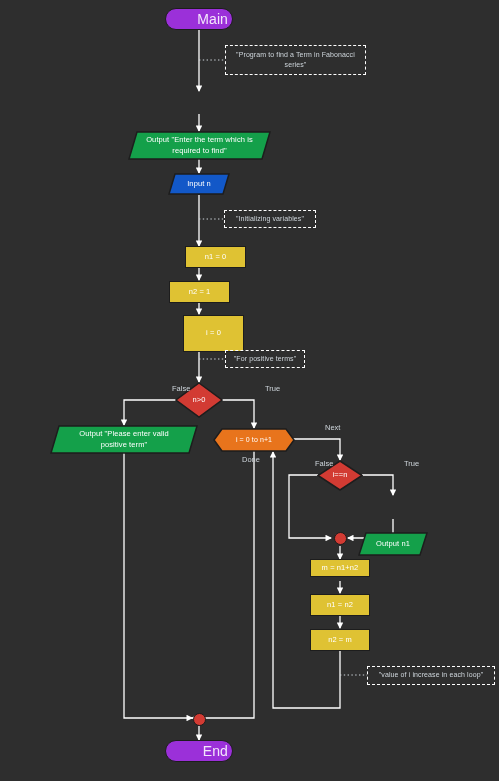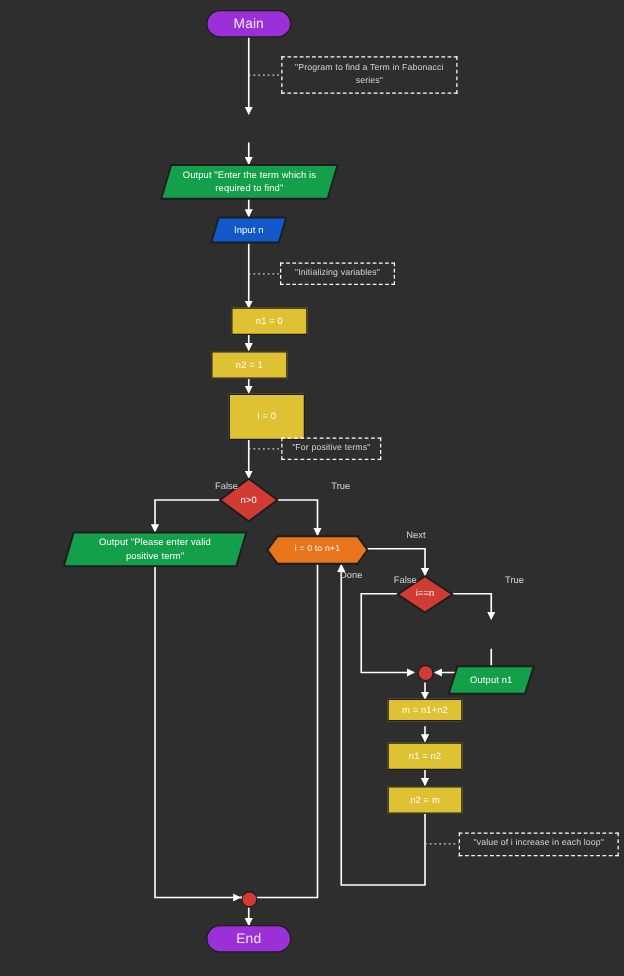--- a/index.html
+++ b/index.html
@@ -43,21 +43,22 @@
     padding: 0 4px;
     white-space: pre-line;
   }
 
   
   .terminator {
     background: #9b30d9;
     border: 1.5px solid #1d1d1d;
     border-radius: 999px;
     color: #f3e6fb;
-    font-size: 11px;
+    font-size: 14px;
+    justify-content: flex-end;
   }
 
   
   .process {
     background: #dfc233;
     border: 1.5px solid #1d1d1d;
     color: #ffffff;
   }
 
   
@@ -253,21 +254,21 @@
 positive term"</span>
   </div>
 
   <div class="node loop" style="left:213px; top:428px; width:82px; height:24px;">
     <svg class="shape" style="position:absolute;left:0;top:0;right:0;bottom:0;" viewBox="0 0 82 24" preserveAspectRatio="none">
       <polygon points="9,1 73,1 81,12 73,23 9,23 1,12" fill="#e8741c" stroke="#1d1d1d" stroke-width="1.5"></polygon>
     </svg>
     <span class="lbl">i = 0 to n+1</span>
   </div>
   <div class="edge-label" style="left:293px; top:423px;">Next</div>
-  <div class="edge-label" style="left:240px; top:455px;">Done</div>
+  <div class="edge-label" style="left:210px; top:455px;">Done</div>
 
   <div class="node decision" style="left:317px; top:460px; width:46px; height:31px;">
     <svg class="shape" style="position:absolute;left:0;top:0;right:0;bottom:0;" viewBox="0 0 46 31" preserveAspectRatio="none">
       <polygon points="23,1 45,15.5 23,30 1,15.5" fill="#d23b33" stroke="#1d1d1d" stroke-width="1.5"></polygon>
     </svg>
     <span class="lbl">i==n</span>
   </div>
   <div class="edge-label" style="left:283px; top:459px;">False</div>
   <div class="edge-label" style="left:372px; top:459px;">True</div>
 

